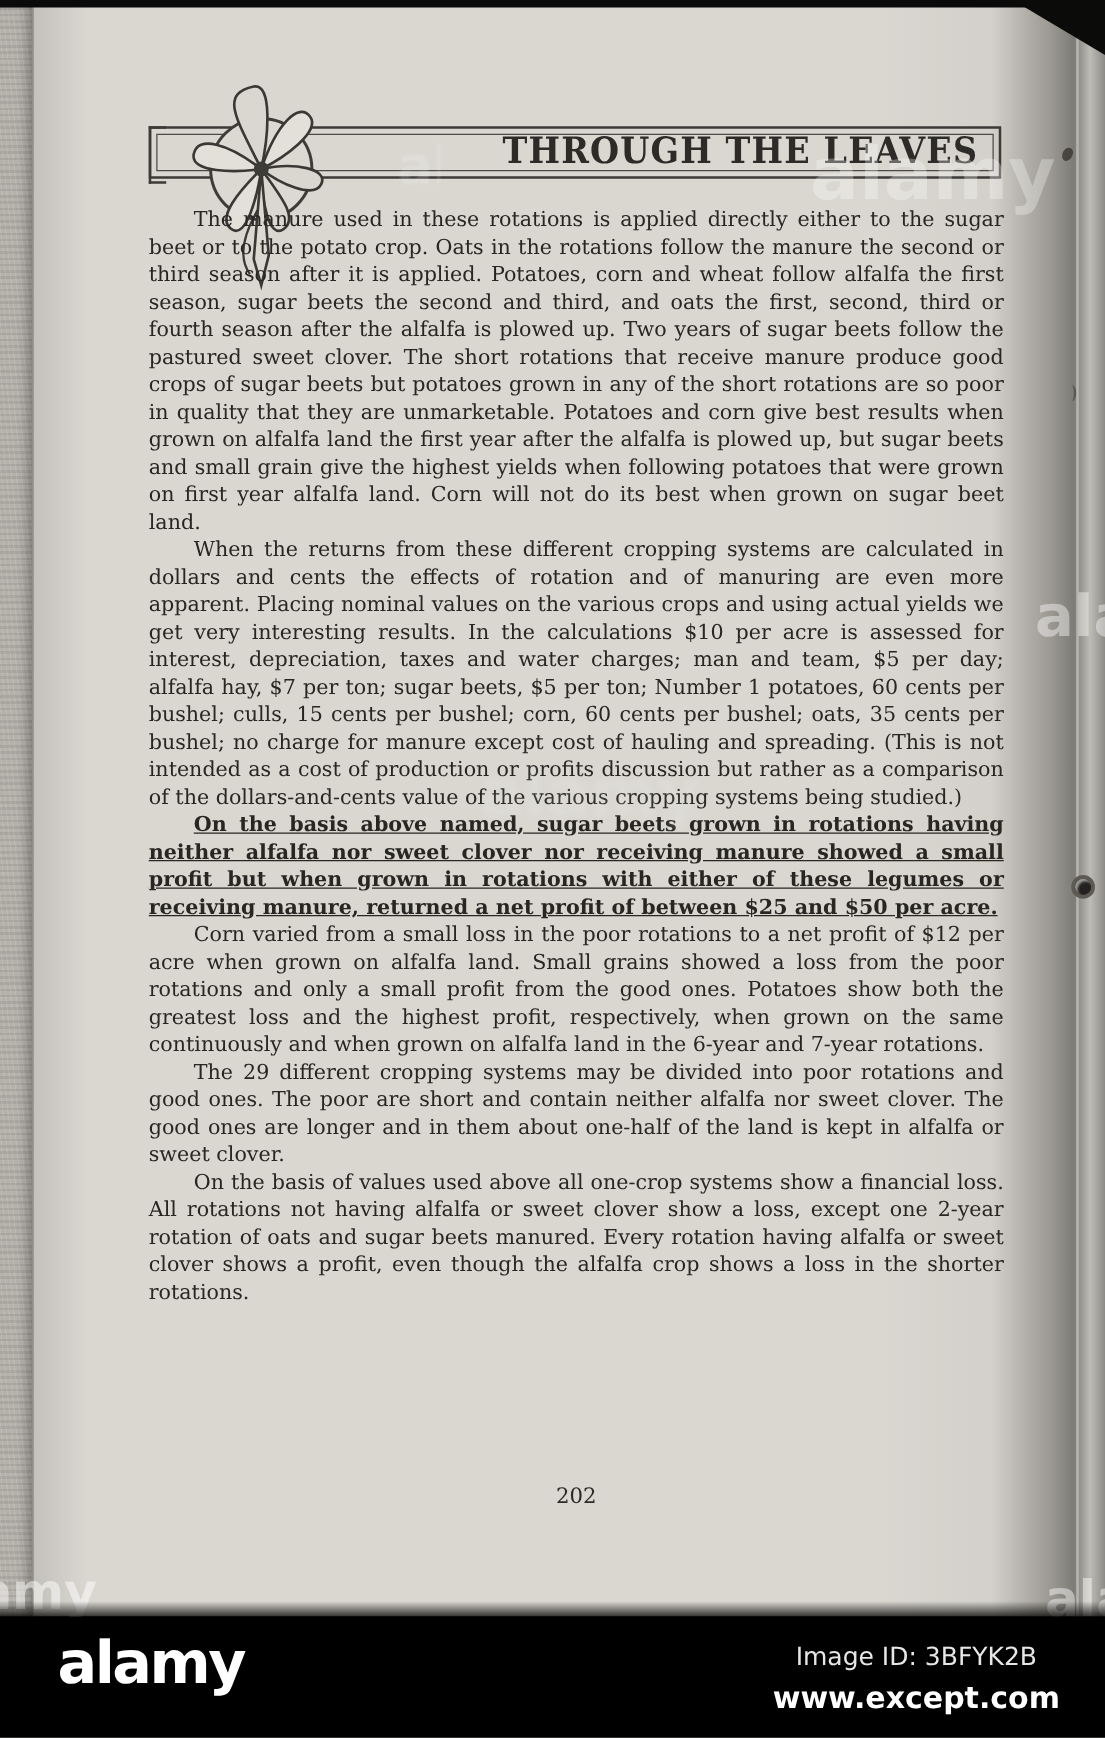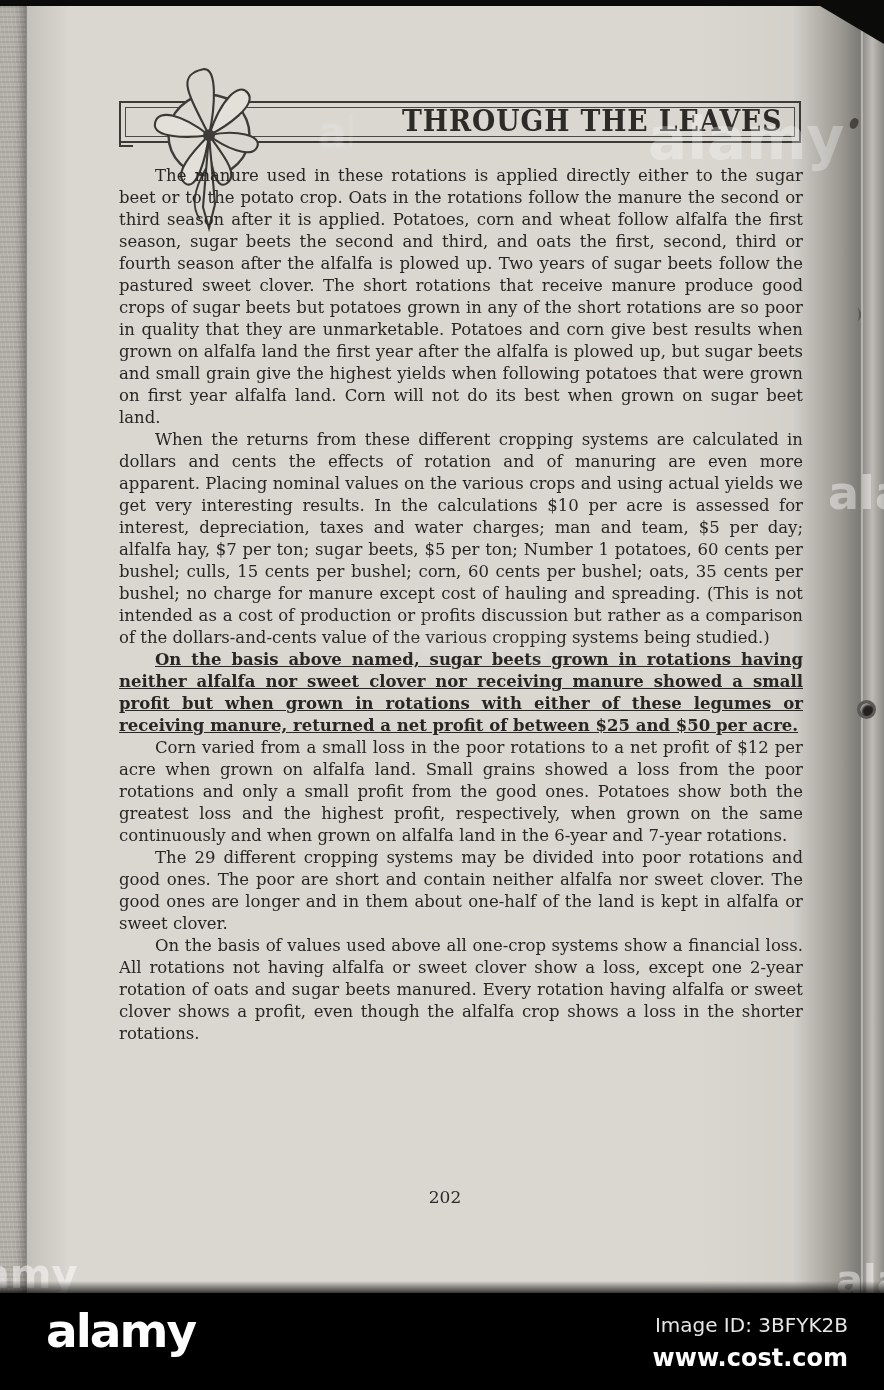--- a/index.html
+++ b/index.html
@@ -50,40 +50,40 @@
   
   .text-col{
     position:absolute;left:92px;top:160px;width:684px;
     color:#282623;font-size:16.5px;line-height:22px;text-align:justify;
   }
   .text-col p{margin:0;}
   .indent{text-indent:36px;}
   .bold{font-weight:bold;text-decoration:underline;}
   .section-heading{text-align:center;font-weight:bold;font-size:17.5px;
     margin:4px 0 2px 0;}
-  .page-number{position:absolute;left:76px;top:1182px;width:684px;
+  .page-number{position:absolute;left:92px;top:1182px;width:684px;
     text-align:center;font-size:17px;color:#2c2a27;}
   
   .mark1{position:absolute;left:823px;top:113px;width:8px;height:11px;background:rgba(45,42,38,.7);
     border-radius:50% 40% 55% 45%;transform:rotate(18deg);}
   .mark2{position:absolute;left:827px;top:303px;width:5px;height:13px;
     border-right:2px solid rgba(80,77,72,.8);border-radius:0 60% 60% 0;}
   .mark3{position:absolute;left:830px;top:695px;width:13px;height:13px;border-radius:50%;
     background:#23211f;border:3px solid #5d5a55;box-shadow:inset 2px 2px 2px rgba(255,255,255,.55);}
   
   .bottom-shadow{position:absolute;left:0;top:1281px;width:884px;height:12px;
     background:linear-gradient(to bottom, rgba(0,0,0,0), rgba(0,0,0,.75));}
   
   .alamy-bar{position:absolute;left:0;top:1293px;width:884px;height:97px;}
   .alamy-logo{position:absolute;left:46px;top:14px;
     font-family:"DejaVu Sans", sans-serif;font-weight:bold;font-size:47px;
     letter-spacing:-2px;line-height:1;}
   .alamy-right{position:absolute;right:36px;top:20px;text-align:right;
     font-family:"DejaVu Sans", sans-serif;}
-  .alamy-id{font-size:20px;color:#e6e6e6;}
+  .alamy-id{font-size:20px;color:#e6e6e6;text-align:center;}
   .alamy-url{font-size:24px;font-weight:bold;color:#ffffff;margin-top:7px;}
   
   .ghost{position:absolute;font-family:"DejaVu Sans", sans-serif;font-weight:bold;
     color:#ffffff;white-space:nowrap;pointer-events:none;line-height:1;}
   .g1{left:648px;top:110px;font-size:58px;opacity:.30;filter:blur(.6px);}
   .g2{left:318px;top:112px;font-size:42px;opacity:.16;filter:blur(.8px);width:34px;overflow:hidden;}
   .g3{left:828px;top:470px;font-size:46px;opacity:.42;}
   .g4{left:384px;top:610px;font-size:52px;opacity:.10;filter:blur(2px);}
   .g5{left:-58px;top:1254px;font-size:40px;opacity:.50;}
   .g6{left:836px;top:1260px;font-size:40px;opacity:.45;}
@@ -142,17 +142,17 @@
   <span class="ghost g6">alamy</span>
 
   <div class="bottom-shadow"></div>
   <div class="top-bar"></div>
   <div class="corner-wedge"></div>
 
   <div class="alamy-bar" style="background: rgb(0, 0, 0);">
     <span class="alamy-logo" style="color:#ffffff;">alamy</span>
     <div class="alamy-right">
       <div class="alamy-id">Image ID: 3BFYK2B</div>
-      <div class="alamy-url">www.cost.com</div>
+      <div class="alamy-url">www.except.com</div>
     </div>
   </div>
 
 </div>
 
 </body></html>

